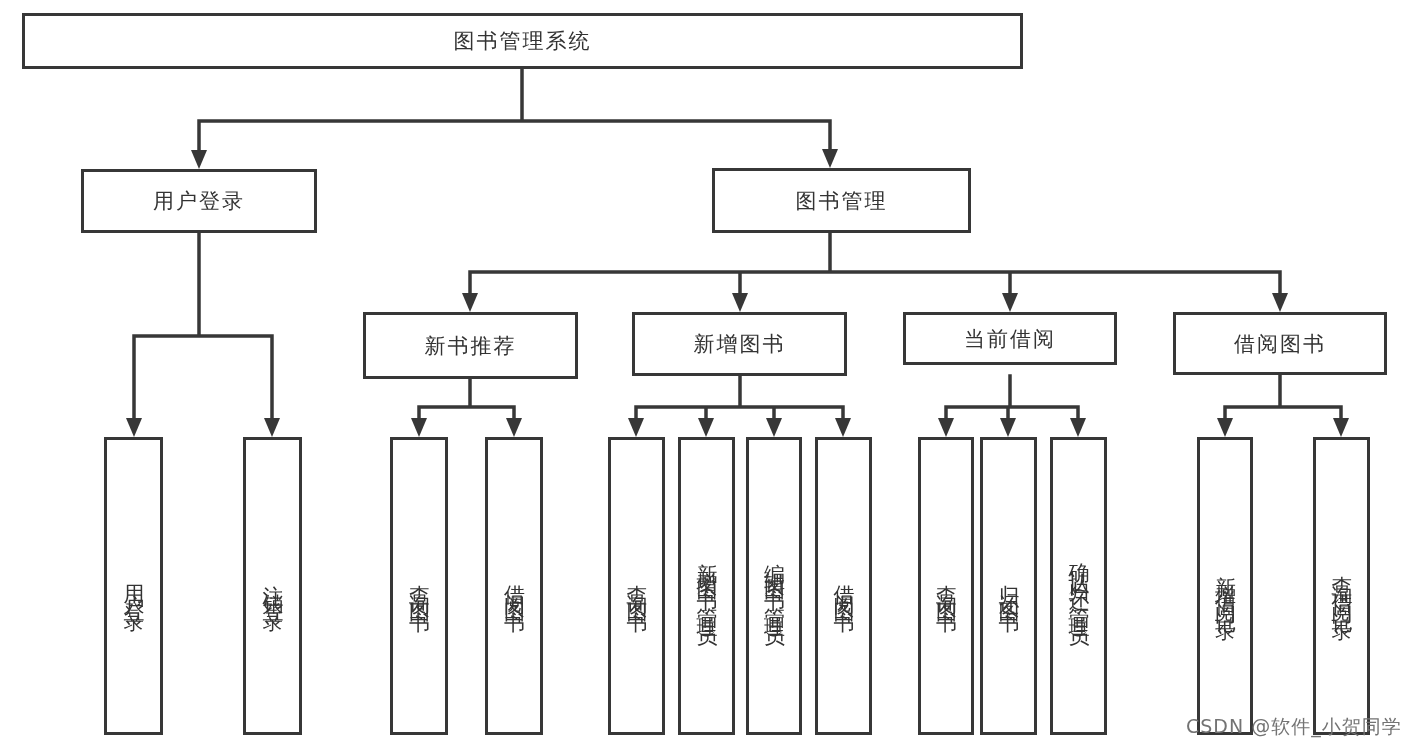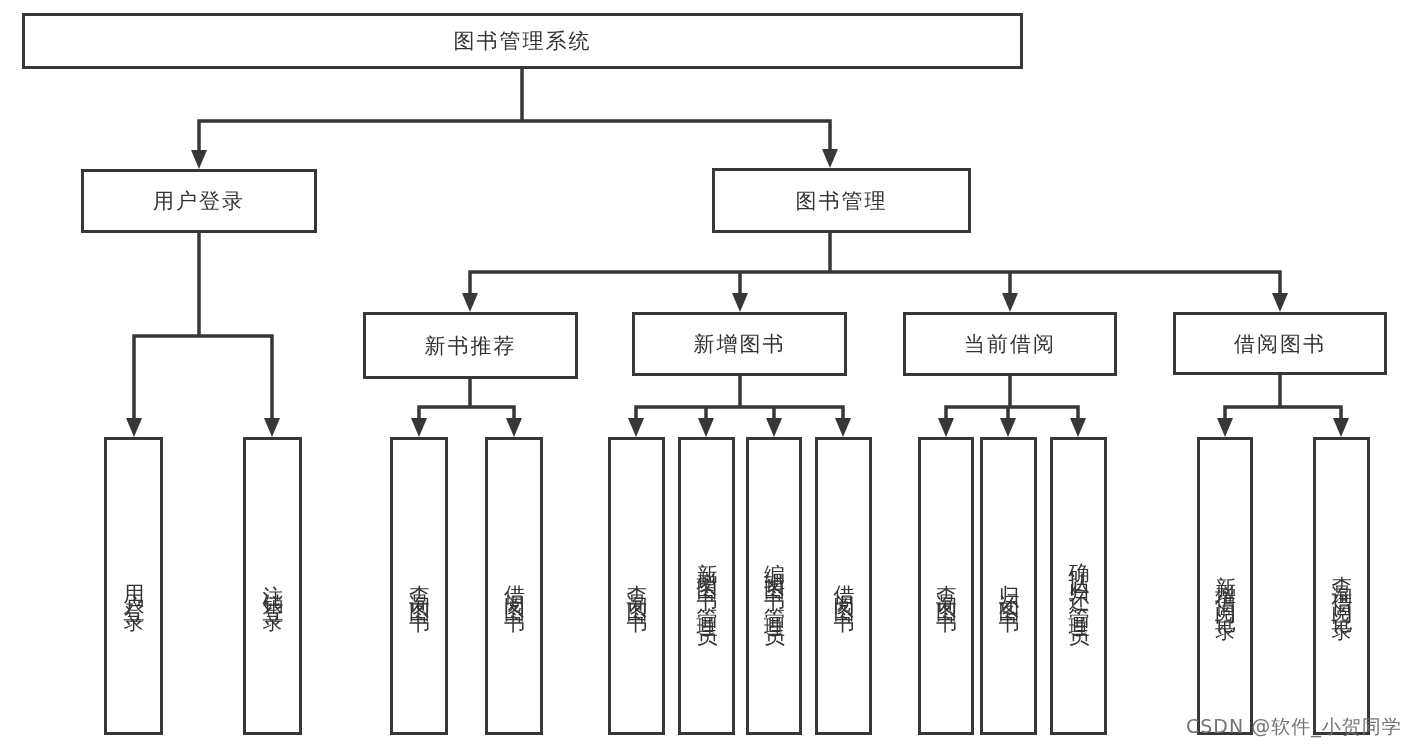--- a/index.html
+++ b/index.html
@@ -39,21 +39,21 @@
     font-size: 21px;
     letter-spacing: 9px;
     line-height: 1;
   }
   
   .n-root          { left: 22px;   top: 13px;  width: 1001px; height: 56px; }
   .n-user-login    { left: 81px;   top: 169px; width: 236px;  height: 64px; }
   .n-book-mgmt     { left: 712px;  top: 168px; width: 259px;  height: 65px; }
   .n-new-book      { left: 363px;  top: 312px; width: 215px;  height: 67px; }
   .n-book-borrow   { left: 632px;  top: 312px; width: 215px;  height: 64px; }
-  .n-cur-borrow    { left: 903px;  top: 312px; width: 214px;  height: 64px; }
+  .n-cur-borrow    { left: 903px;  top: 312px; width: 214px;  height: 53px; }
   .n-borrow-rec    { left: 1173px; top: 312px; width: 214px;  height: 63px; }
   
   .leaf            { top: 437px; height: 298px; }
   .l-ul1 { left: 104px;  width: 59px; }
   .l-ul2 { left: 243px;  width: 59px; }
   .l-nb1 { left: 390px;  width: 58px; }
   .l-nb2 { left: 485px;  width: 58px; }
   .l-bb1 { left: 608px;  width: 57px; }
   .l-bb2 { left: 678px;  width: 57px; }
   .l-bb3 { left: 746px;  width: 56px; }

